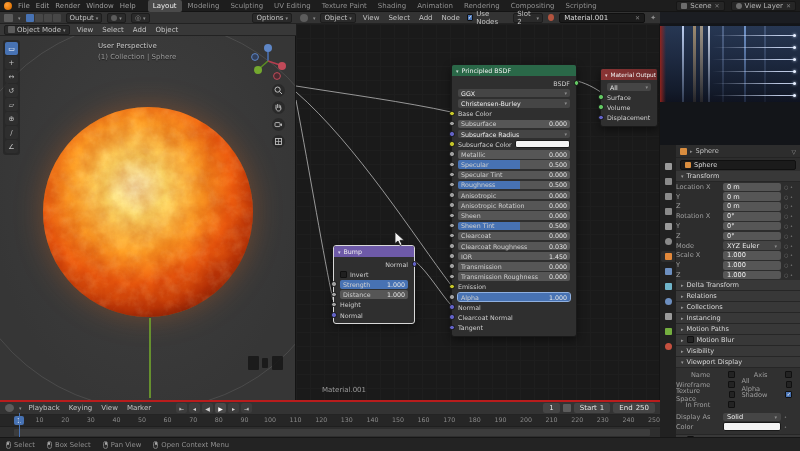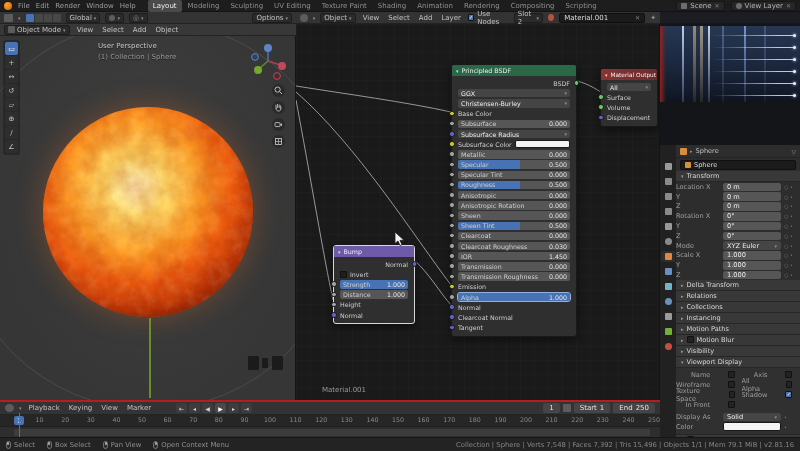--- a/index.html
+++ b/index.html
@@ -174,21 +174,21 @@
   <div id="vp-h1" class="abs ed-head">
     <span class="eh-ico"></span>
       <span class="eh-caret">▾</span>
     <span class="modegrp">
         <i class="on"></i>
         <i></i>
         <i></i>
         <i></i>
       </span>
     <span class="seg">
-        <span>Global</span>
+        <span>Output</span>
         <span class="eh-caret">▾</span>
       </span>
     <span class="seg">
         <span class="eh-ico" style="width:6px;height:6px;border-radius:50%"></span>
         <span class="eh-caret">▾</span>
       </span>
     <span class="seg">
         <span style="color:#8f8f8f">◎</span>
         <span class="eh-caret">▾</span>
       </span>
@@ -216,21 +216,21 @@
     <span class="eh-ico" style="border-radius:50%"></span>
       <span class="eh-caret">▾</span>
     <span class="seg">
         <span>Object</span>
         <span class="eh-caret">▾</span>
       </span>
     <nav id="sh-menus" style="display:flex;gap:5px">
         <span class="eh-menu">View</span>
         <span class="eh-menu">Select</span>
         <span class="eh-menu">Add</span>
-        <span class="eh-menu">Layer</span>
+        <span class="eh-menu">Node</span>
       </nav>
     <span style="display:flex;align-items:center;gap:3px">
         <span class="chk">✓</span>
         <span>Use Nodes</span>
       </span>
     <span class="seg">
         <span>Slot 2</span>
         <span class="eh-caret">▾</span>
       </span>
     <span class="eh-ico" style="width:7px;height:7px;border-radius:50%;background:#b3543f"></span>
@@ -906,20 +906,19 @@
           </span>
           <span>Pan View</span>
         </span>
         <span class="hint">
           <span class="mouse r">
             <i></i>
           </span>
           <span>Open Context Menu</span>
         </span>
       </div>
-    <div id="status-info">Collection | Sphere | Verts 7,548 | Faces 7,392 | Tris 15,496 | Objects 1/1 | Mem 79.1 MiB | v2.81.16</div>
   </div>
 
   <svg id="cursor" class="abs" width="12" height="16" viewBox="0 0 12 16">
     <path d="M1,1 L1,12.5 L4,10 L6,14.5 L8,13.5 L6,9.4 L10,9.2 Z" fill="#f2f2f2" stroke="#1a1a1a" stroke-width="0.8"></path>
   </svg>
 
 </div>
 
 </body></html>

